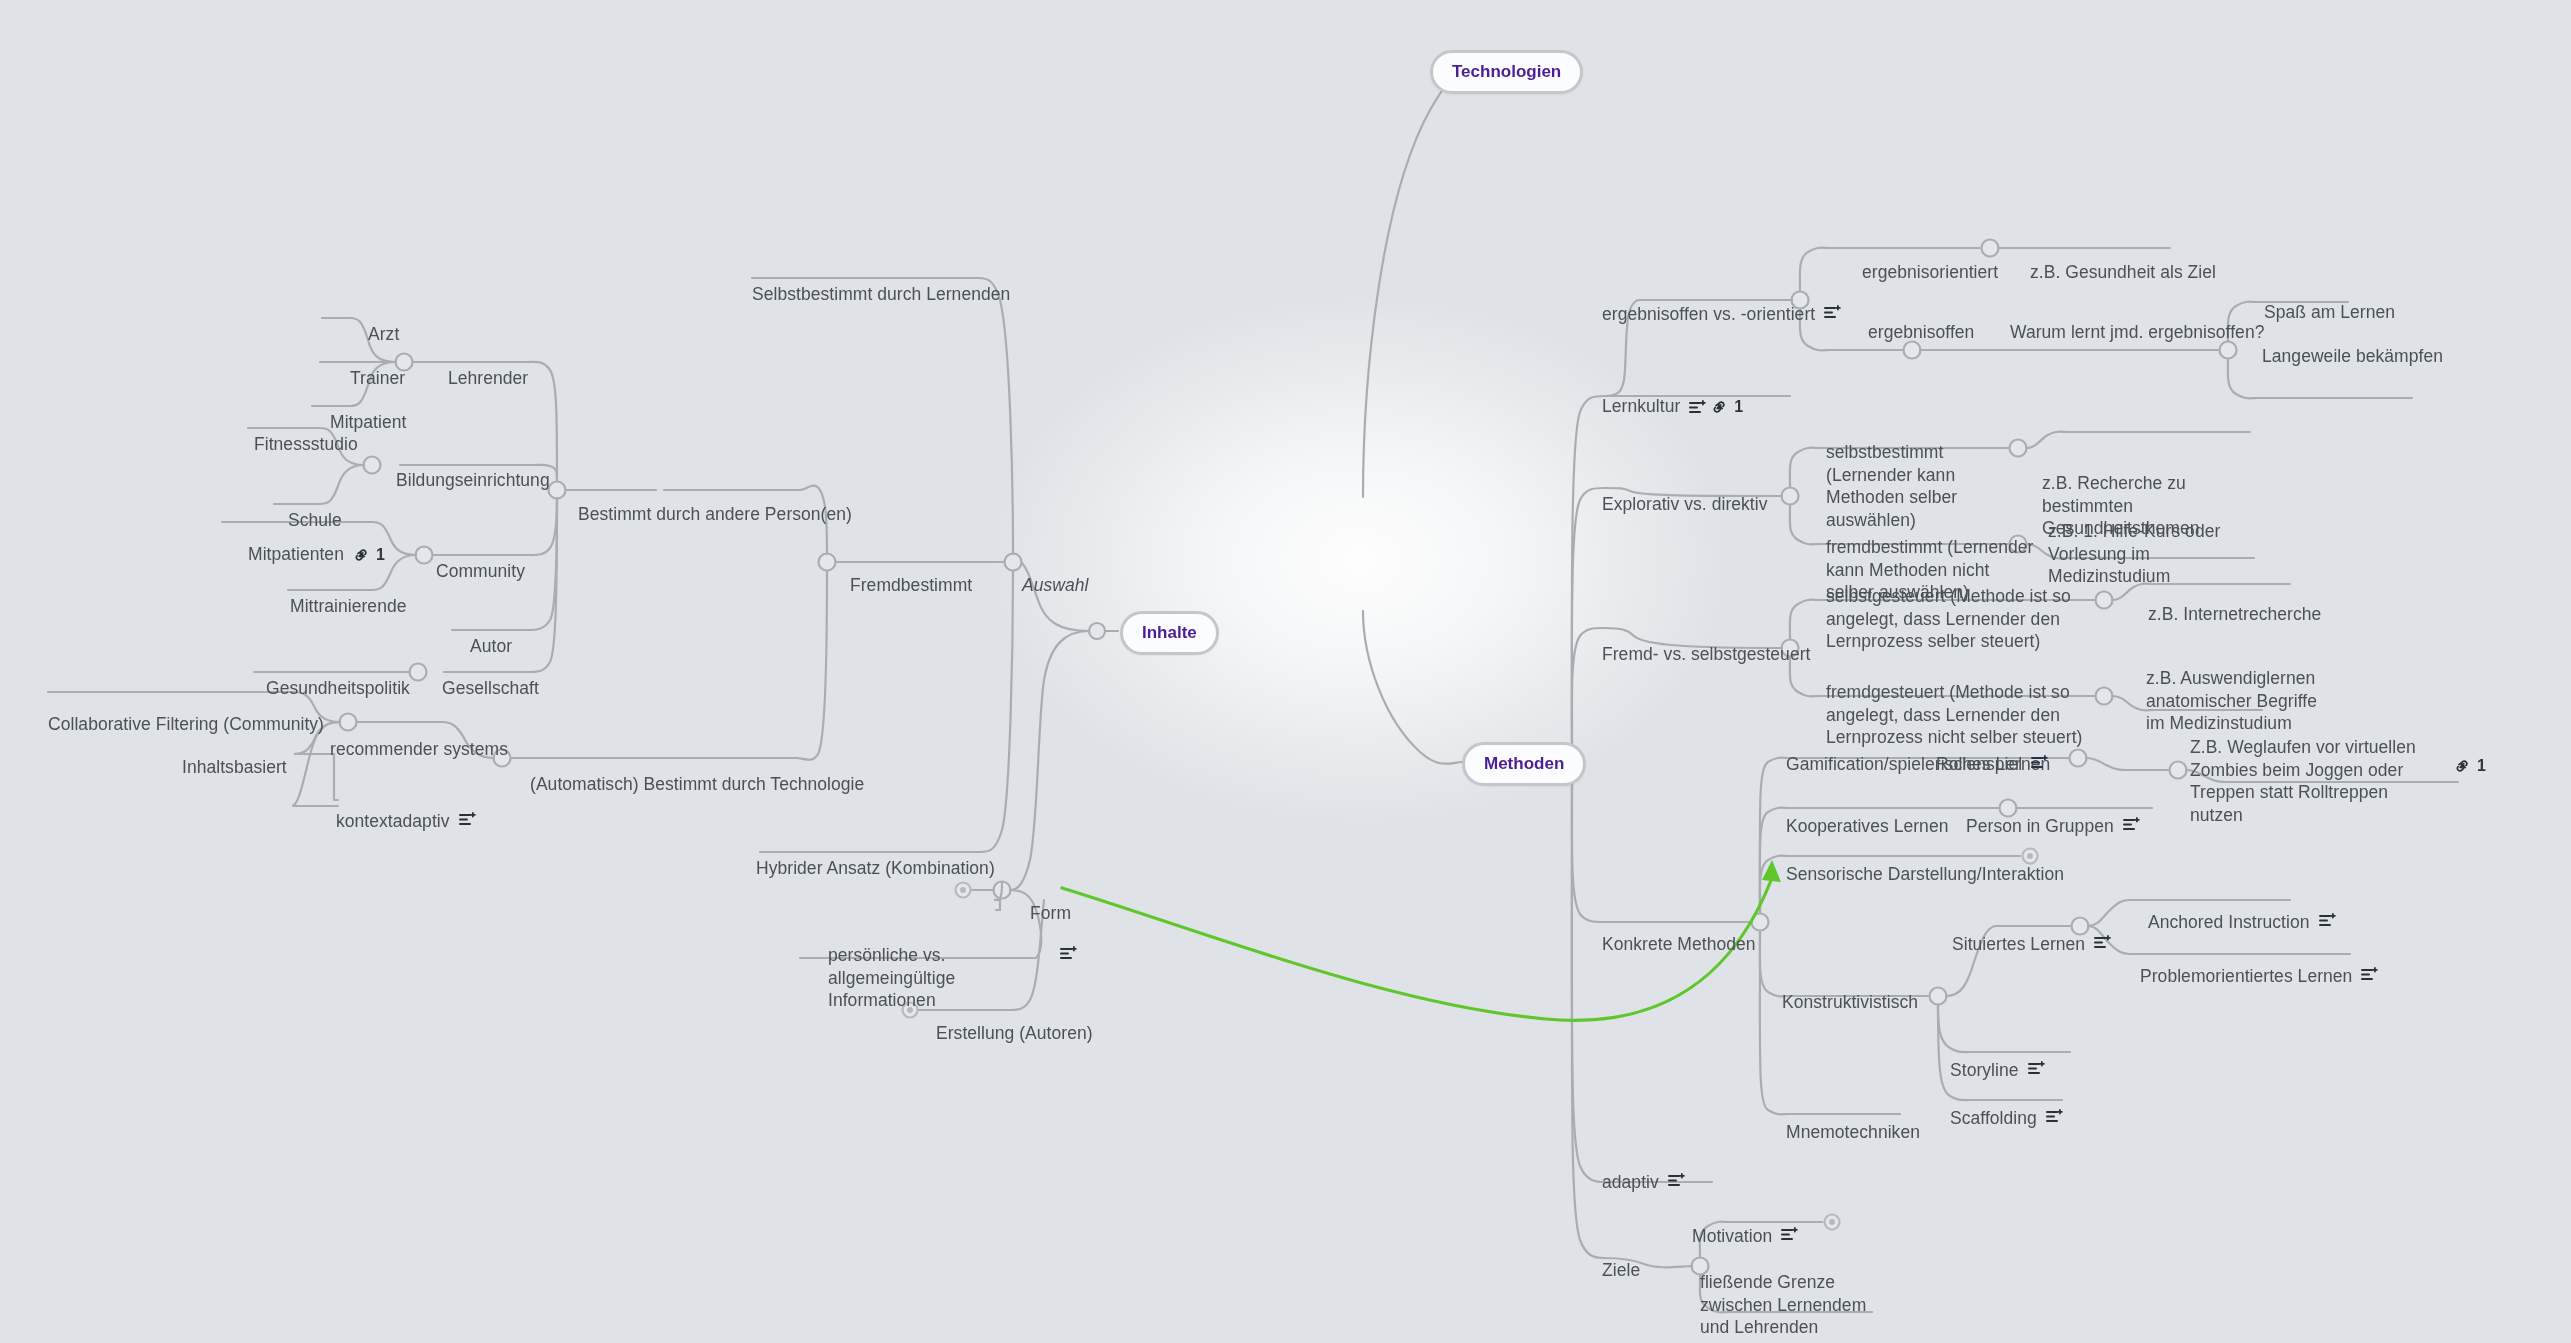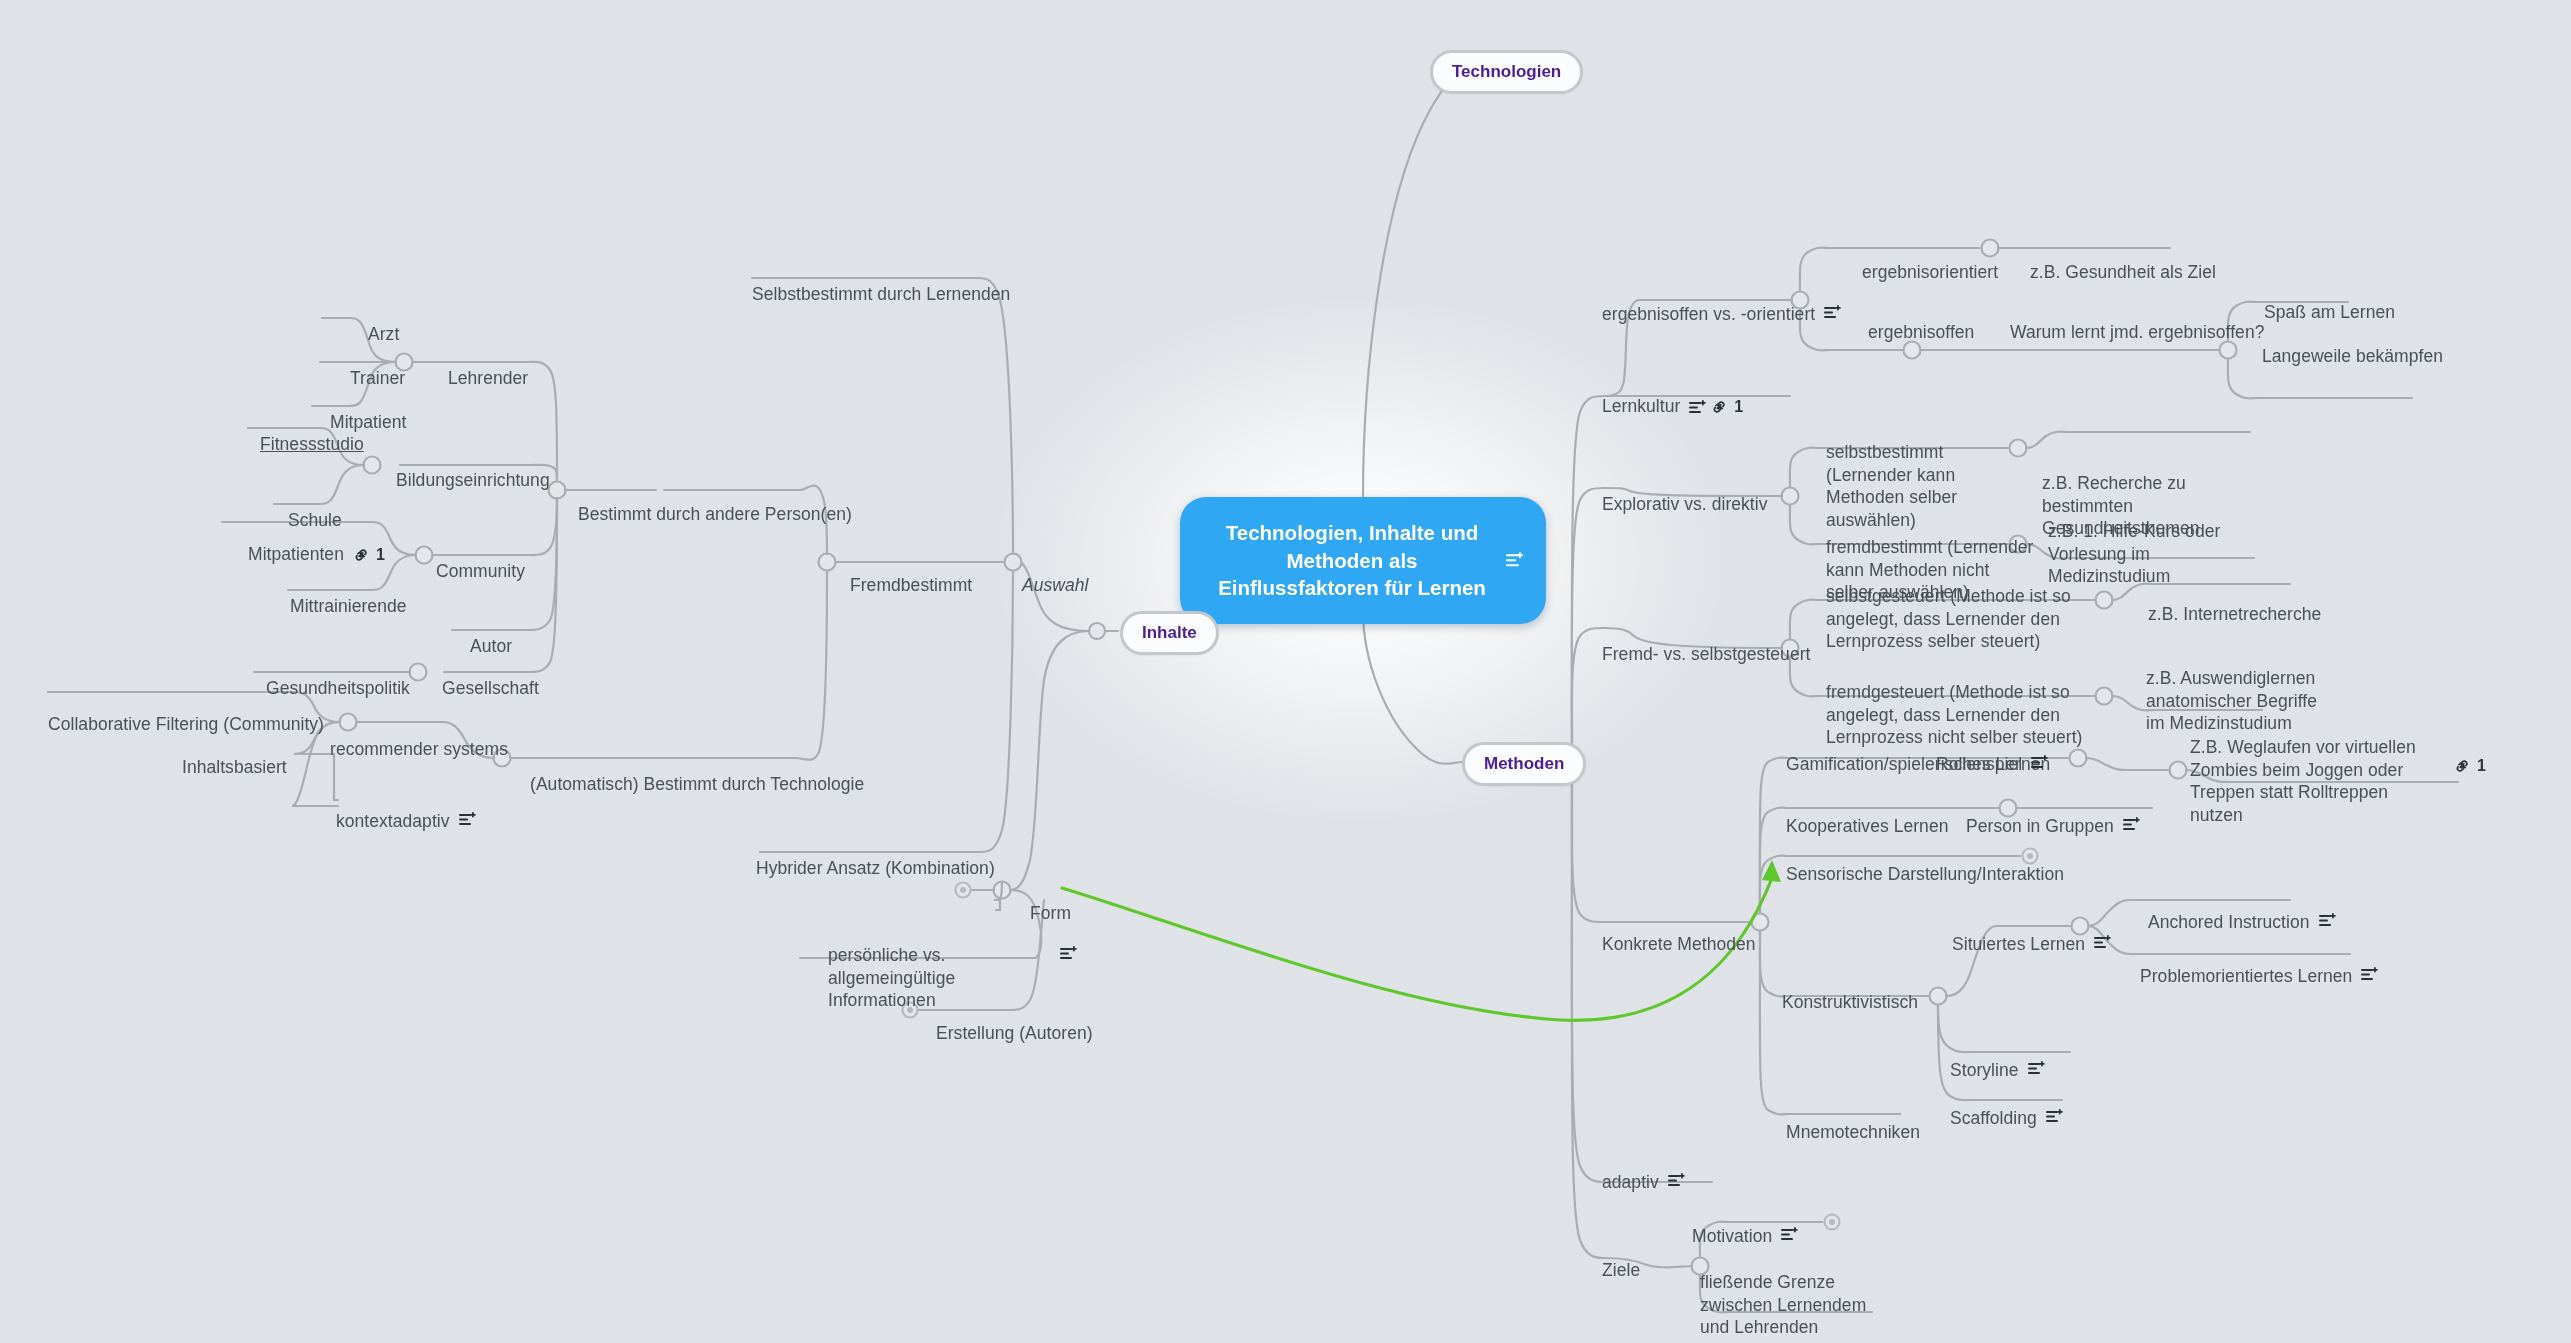--- a/index.html
+++ b/index.html
@@ -247,36 +247,20 @@
   <path d="M1604,1258 C1624,1258 1634,1260 1644,1264 C1660,1270 1680,1266 1692,1266"></path>
   <path d="M1700,1257 C1700,1240 1698,1232 1708,1226 C1718,1220 1722,1222 1730,1222 L1822,1222"></path>
   <circle class="dot-out" cx="1832" cy="1222" r="7.5"></circle>
   <circle class="dot-in" cx="1832" cy="1222" r="3"></circle>
   <path d="M1700,1275 C1700,1292 1698,1302 1708,1308 C1718,1314 1722,1312 1730,1312 L1872,1312"></path>
 
   <path class="rel" d="M1062,888 C1200,930 1400,1010 1560,1020 C1680,1026 1740,960 1772,878"></path>
   <polygon points="1772,860 1781,882 1762,880" fill="#5fc72c"></polygon>
 </svg>
 
-<div class="central">
-  <span>Technologien, Inhalte und Methoden als Einflussfaktoren für Lernen</span>
-  <span class="ico">
-    <svg width="18" height="16" viewBox="0 0 18 16">
-          <g fill="#ffffff">
-            <rect x="0" y="2" width="13" height="2" rx="1"></rect>
-            <rect x="0" y="7" width="10" height="2" rx="1"></rect>
-            <rect x="0" y="12" width="13" height="2" rx="1"></rect>
-          </g>
-          <g fill="#ffffff">
-            <rect x="13" y="0" width="2" height="6" rx="1"></rect>
-            <rect x="11" y="2" width="6" height="2" rx="1"></rect>
-          </g>
-        </svg>
-  </span>
-</div>
 
 <div class="pill" style="left:1430px;top:50px;">
   <span>Technologien</span>
 </div>
 <div class="pill" style="left:1120px;top:611px;">
   <span>Inhalte</span>
 </div>
 <div class="pill" style="left:1462px;top:742px;">
   <span>Methoden</span>
 </div>
@@ -291,21 +275,21 @@
 <div class="node" style="left:350px;top:344px;">
   <div class="row"><span class="txt">Trainer</span></div>
 </div>
 <div class="node" style="left:330px;top:388px;">
   <div class="row"><span class="txt">Mitpatient</span></div>
 </div>
 <div class="node" style="left:448px;top:344px;">
   <div class="row"><span class="txt">Lehrender</span></div>
 </div>
 
-<div class="node" style="left:260px;top:410px;text-decoration:underline;">
+<div class="node" style="left:254px;top:410px;">
   <div class="row"><span class="txt">Fitnessstudio</span></div>
 </div>
 <div class="node" style="left:288px;top:486px;">
   <div class="row"><span class="txt">Schule</span></div>
 </div>
 <div class="node" style="left:396px;top:446px;">
   <div class="row"><span class="txt">Bildungseinrichtung</span></div>
 </div>
 
 <div class="node" style="left:248px;top:520px;">

